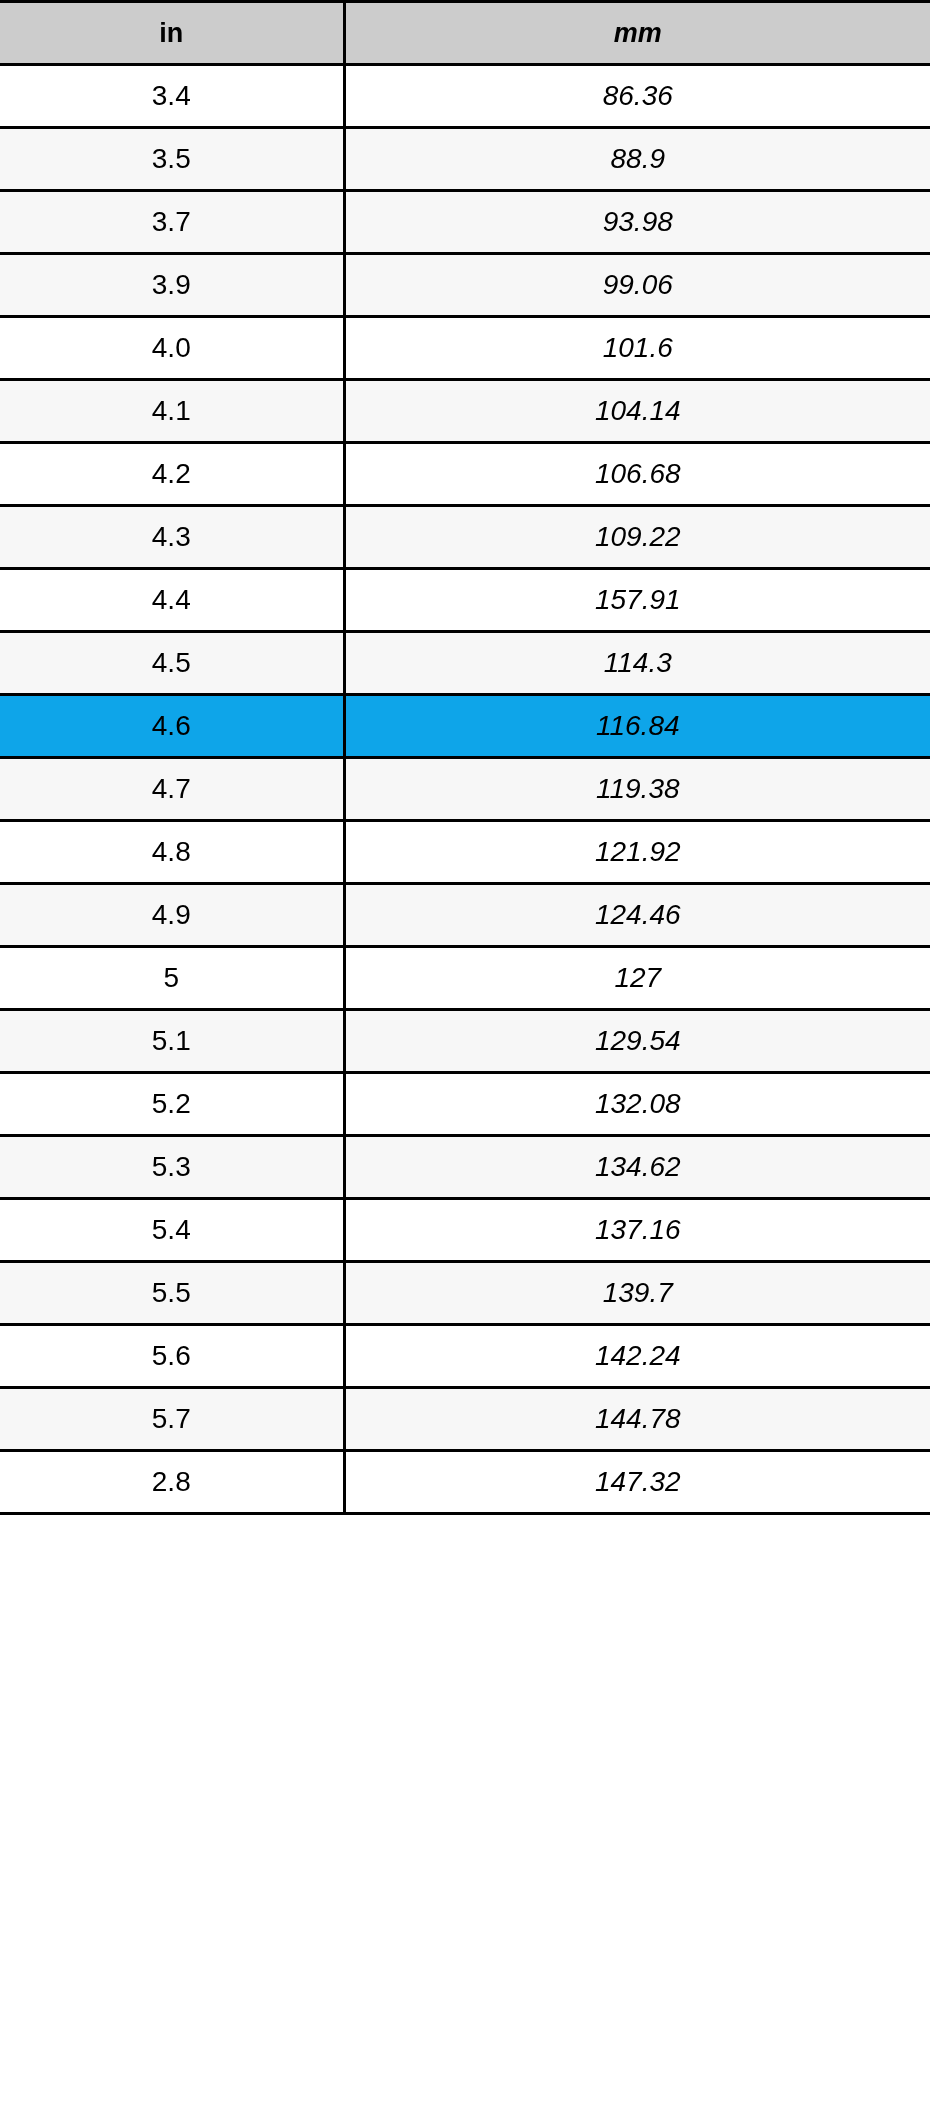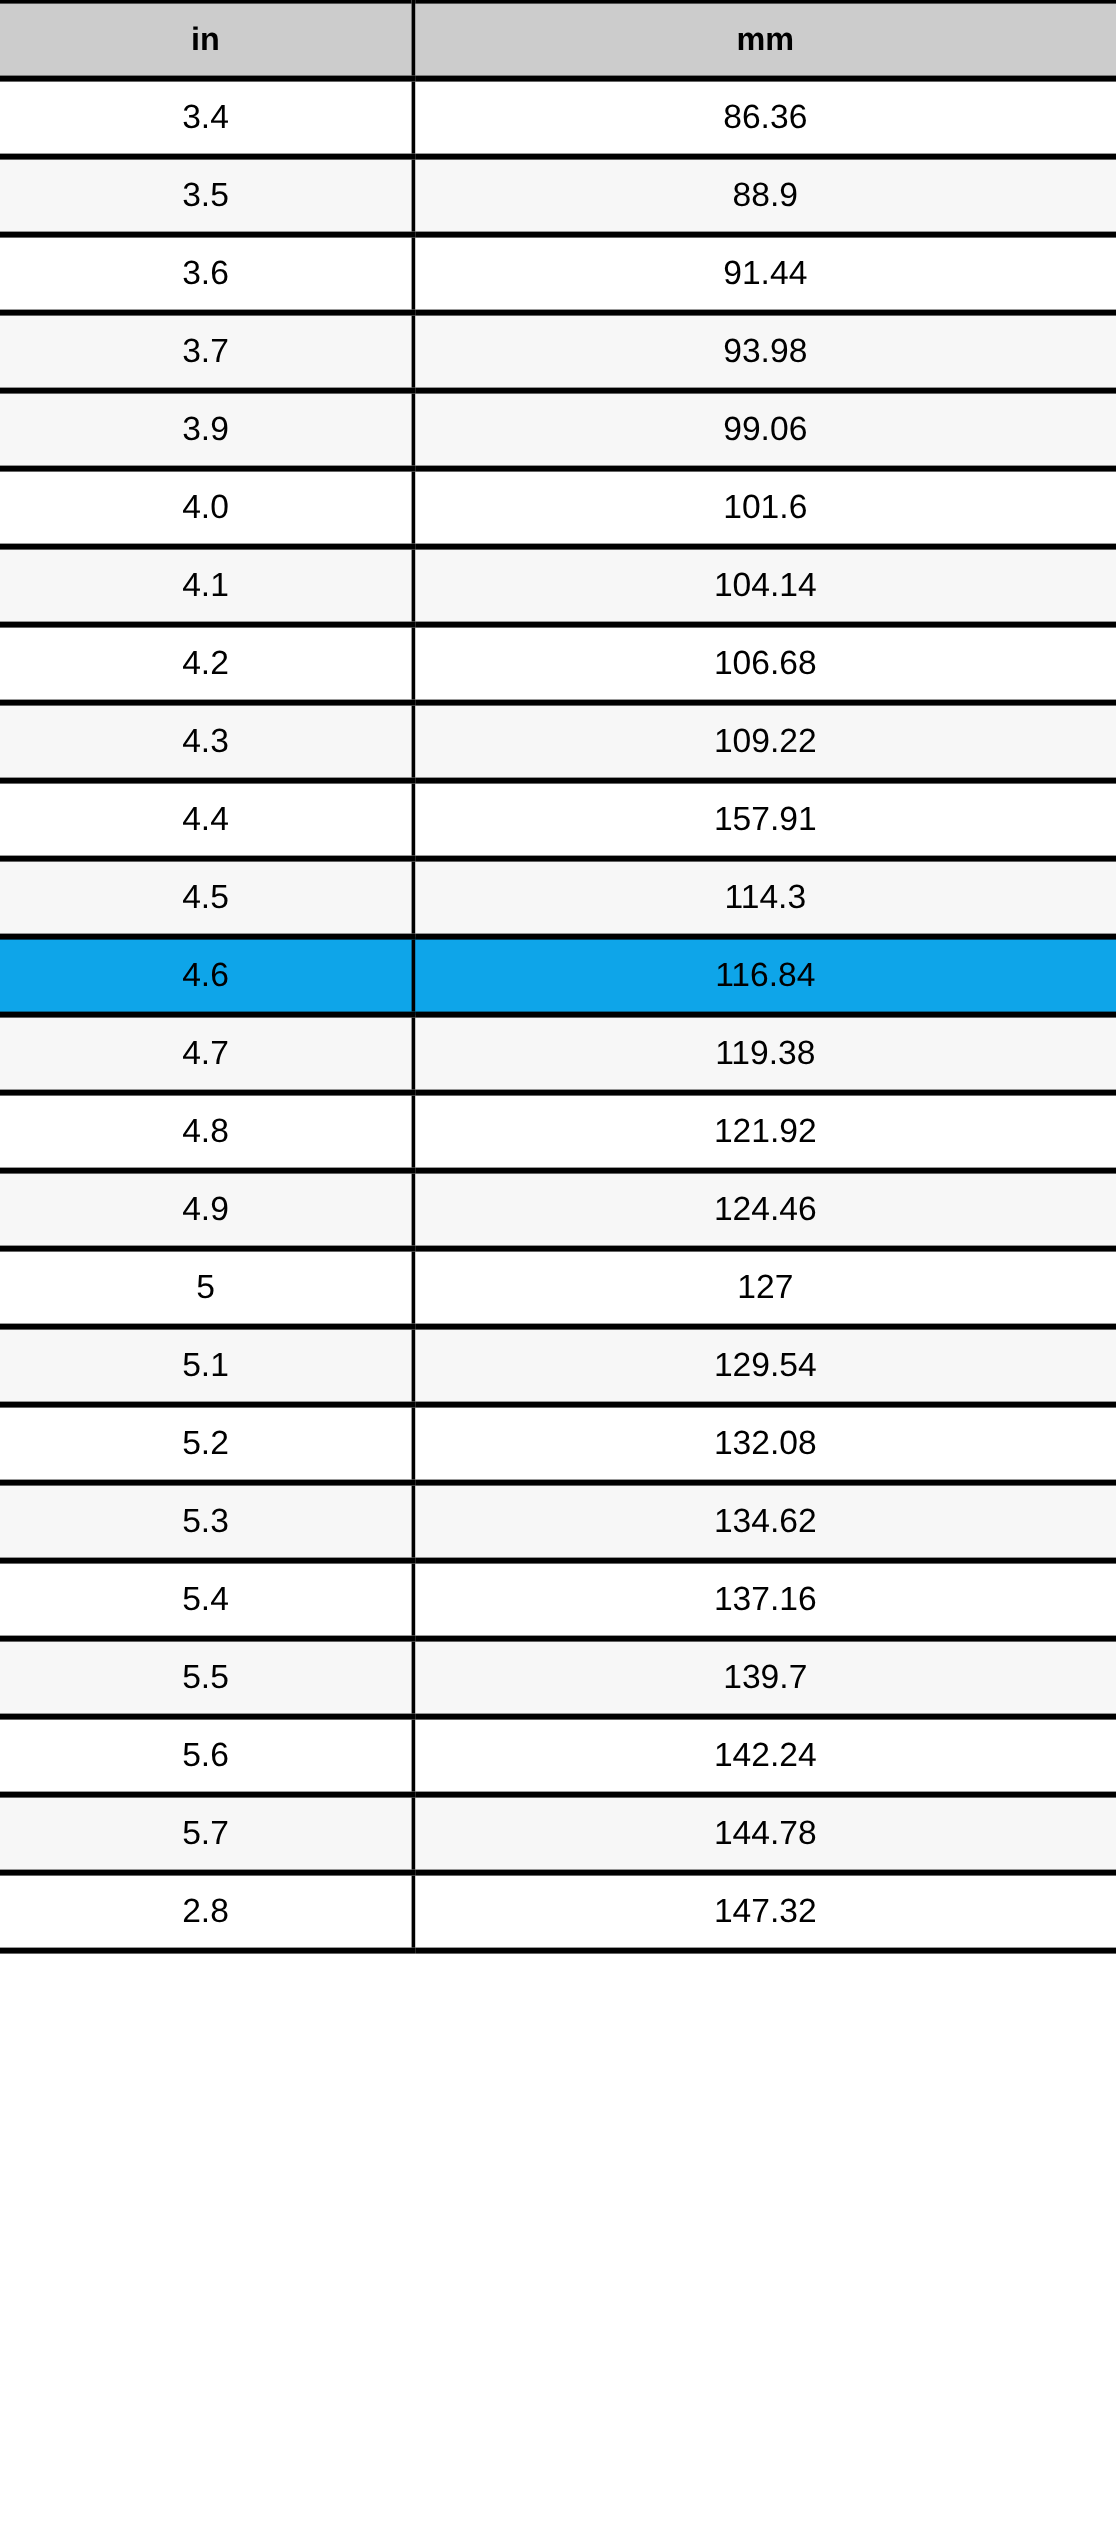--- a/index.html
+++ b/index.html
@@ -23,28 +23,29 @@
   }
   .conv-table col.col-in  { width: 344px; }
   .conv-table col.col-mm  { width: 586px; }
 
   .conv-table th,
   .conv-table td {
     height: 60px;
     text-align: center;
     vertical-align: middle;
     color: #000000;
-    border-bottom: 5px solid #000000;
+    border-bottom: 3px solid #000000;
     border-right: 3px solid #000000;
     padding: 0;
     white-space: nowrap;
   }
   .conv-table th:last-child,
   .conv-table td:last-child {
     border-right: none;
+    font-style: italic;
   }
 
   thead th {
     background: #cccccc;
     font-weight: bold;
     font-size: 27px;
     height: 61px;
   }
 
   tbody td {
@@ -73,24 +74,20 @@
     </tr>
   </thead>
   <tbody id="table-body">
       <tr class="row-odd">
         <td>3.4</td>
         <td>86.36</td>
       </tr>
       <tr class="row-even">
         <td>3.5</td>
         <td>88.9</td>
-      </tr>
-      <tr class="row-odd">
-        <td>3.6</td>
-        <td>91.44</td>
       </tr>
       <tr class="row-even">
         <td>3.7</td>
         <td>93.98</td>
       </tr>
       <tr class="row-even">
         <td>3.9</td>
         <td>99.06</td>
       </tr>
       <tr class="row-odd">

